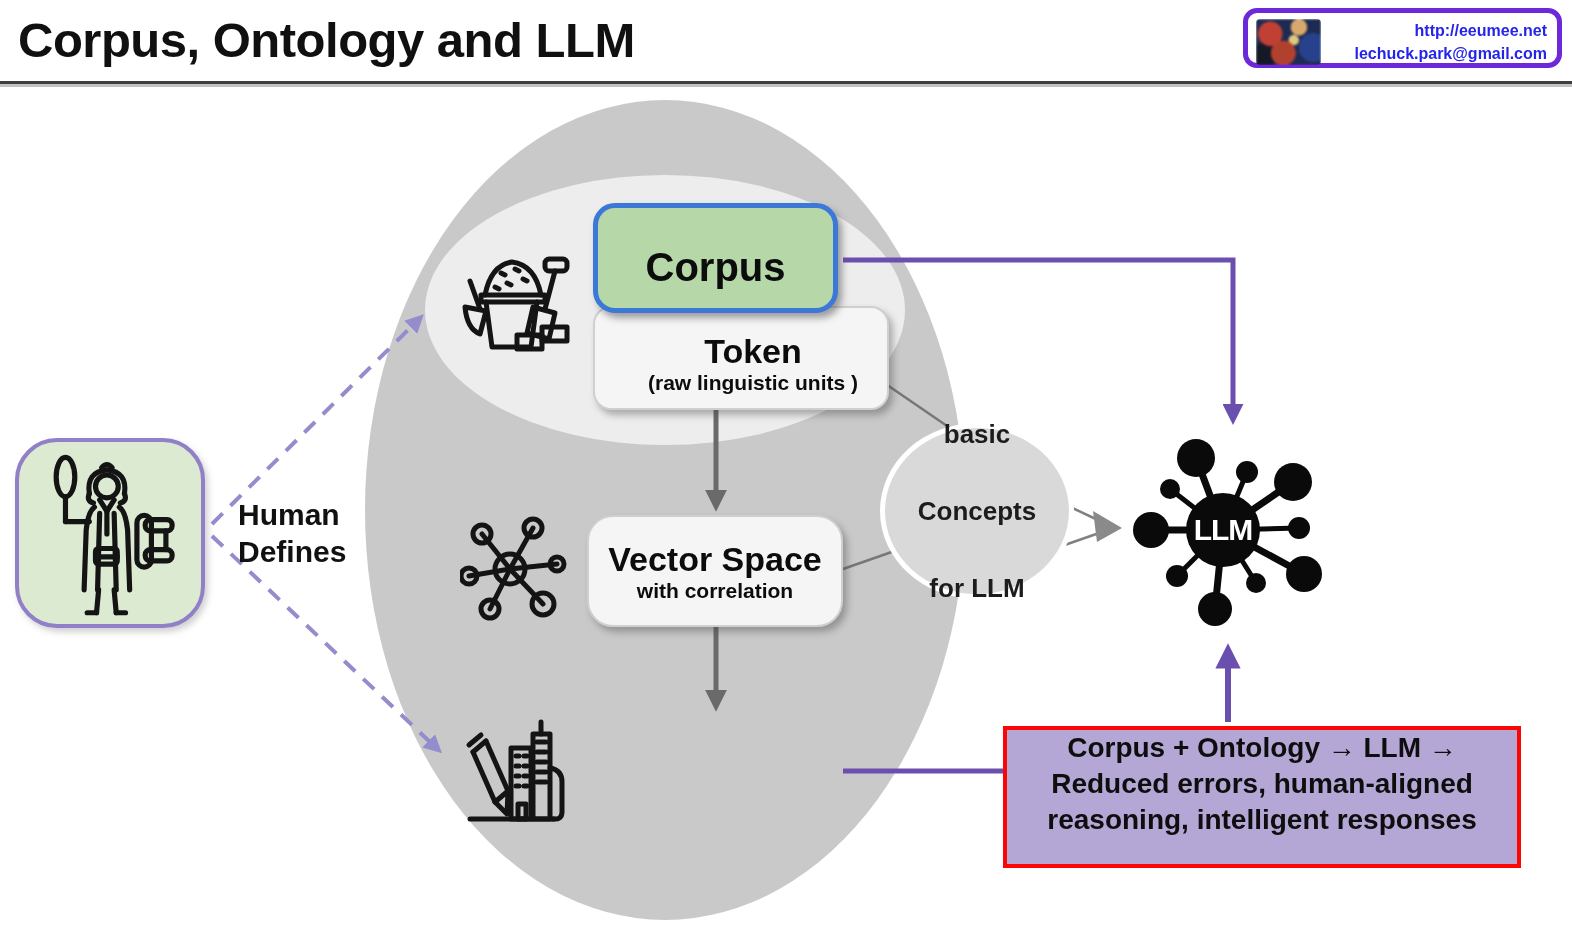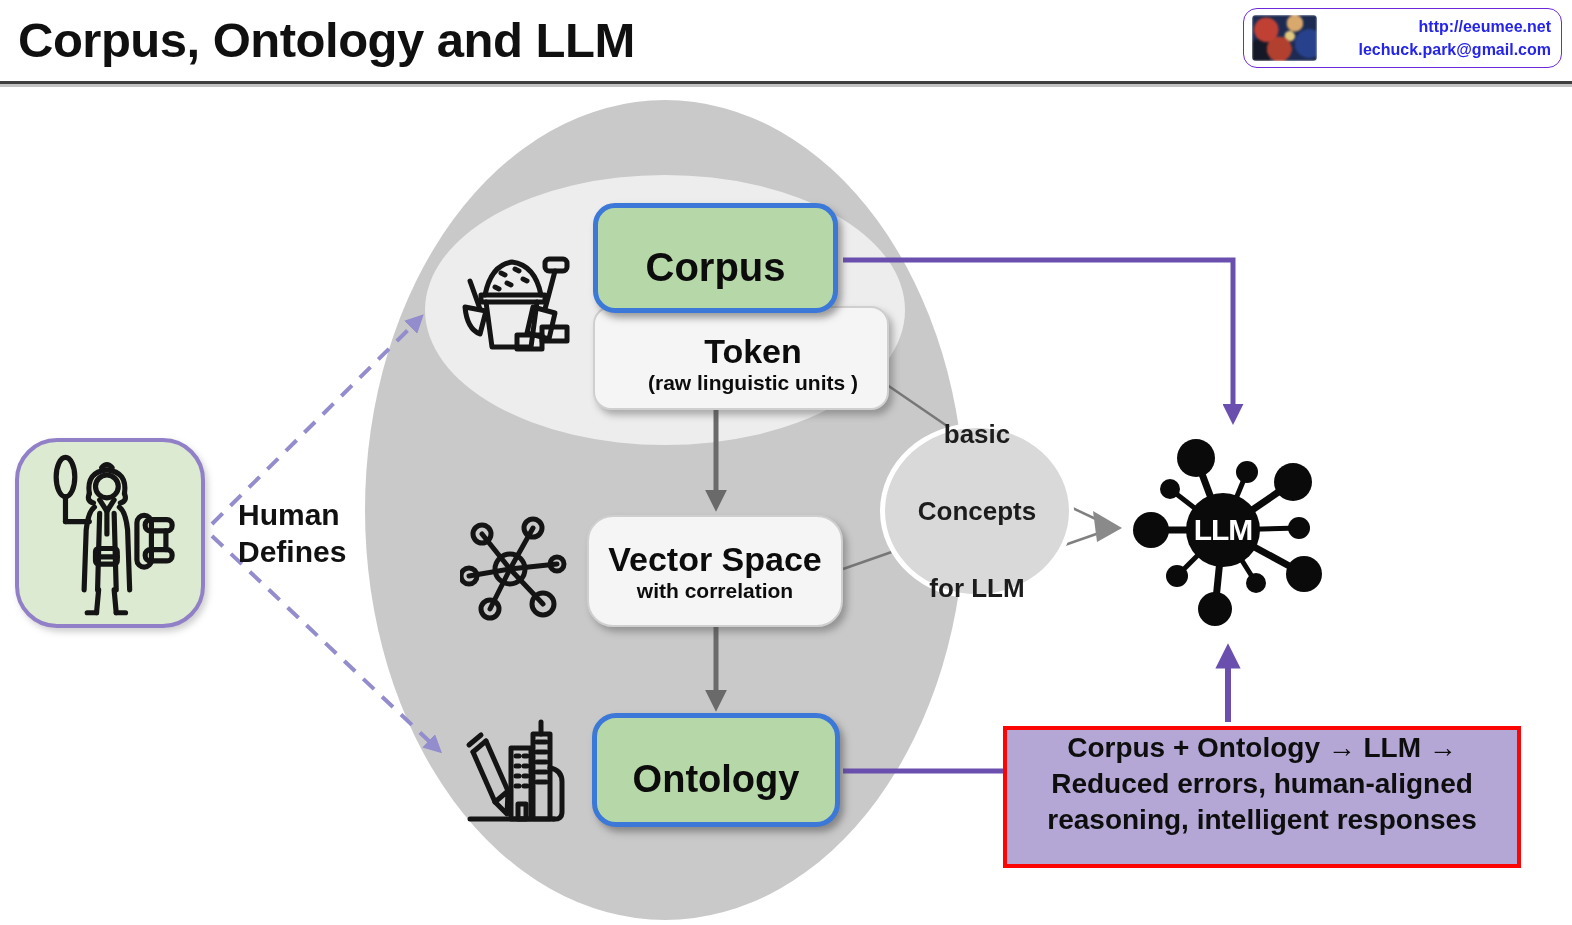--- a/index.html
+++ b/index.html
@@ -4,21 +4,21 @@
 <style>
   * { margin:0; padding:0; box-sizing:border-box; }
   body { font-family:"Liberation Sans", sans-serif; background:#fff; }
   .canvas { position:relative; width:1572px; height:925px; background:#fff; overflow:hidden; }
 
   
   .title { position:absolute; left:18px; top:12px; font-size:49px; font-weight:bold; color:#101010; letter-spacing:-0.5px; }
   .rule  { position:absolute; left:0; top:81px; width:1572px; height:3px; background:#3e3e3e; box-shadow:0 3px 0 #c2c2c2; }
 
   .badge { position:absolute; left:1243px; top:8px; width:319px; height:60px; background:#fff;
-           border:1px solid #6d28d9; border-radius:14px; display:flex; align-items:center; }
+           border:5px solid #6d28d9; border-radius:14px; display:flex; align-items:center; }
   .badge-photo-wrap { position:absolute; left:8px; top:6px; width:65px; height:46px; border-radius:4px; overflow:hidden; }
   .badge-photo { width:100%; height:100%; filter:blur(1.2px);
      background:
        radial-gradient(circle at 22% 32%, #c04034 0 20%, transparent 21%),
        radial-gradient(circle at 66% 18%, #d9a86c 0 14%, transparent 15%),
        radial-gradient(circle at 42% 74%, #b2402e 0 24%, transparent 25%),
        radial-gradient(circle at 88% 62%, #27418c 0 22%, transparent 23%),
        radial-gradient(circle at 58% 46%, #e0c87c 0 11%, transparent 12%),
        radial-gradient(circle at 12% 80%, #151826 0 18%, transparent 19%),
        #1d2b52; }
@@ -221,23 +221,20 @@
       <rect x="53" y="32" width="20" height="71"></rect>
       <path d="M58,40 h3 M66,40 h3 M58,50 h3 M66,50 h3 M58,60 h3 M66,60 h3 M58,70 h3 M66,70 h3"></path>
       <rect x="75" y="18" width="17" height="85"></rect>
       <line x1="83" y1="18" x2="83" y2="6"></line>
       <path d="M79,26 h9 M79,36 h9 M79,46 h9 M79,56 h9 M79,66 h9"></path>
       <path d="M92,52 q12,2 12,14 L104,96 q0,8 -9,7"></path>
       <rect x="60" y="88" width="8" height="15"></rect>
     </g>
   </svg>
 
-  <div class="node green-box box-ontology">
-    <div class="label-xl" style="font-size:38px;">Ontology</div>
-  </div>
 
   <div class="concepts-circle">
     <div>basic</div>
     <div>Concepts</div>
     <div>for LLM</div>
   </div>
 
   <svg class="icon icon-llm" width="200" height="200" viewBox="-100 -100 200 200">
     <g stroke="#0a0a0a" fill="#0a0a0a">
       <line x1="0" y1="0" x2="-27" y2="-72" stroke-width="7"></line>

